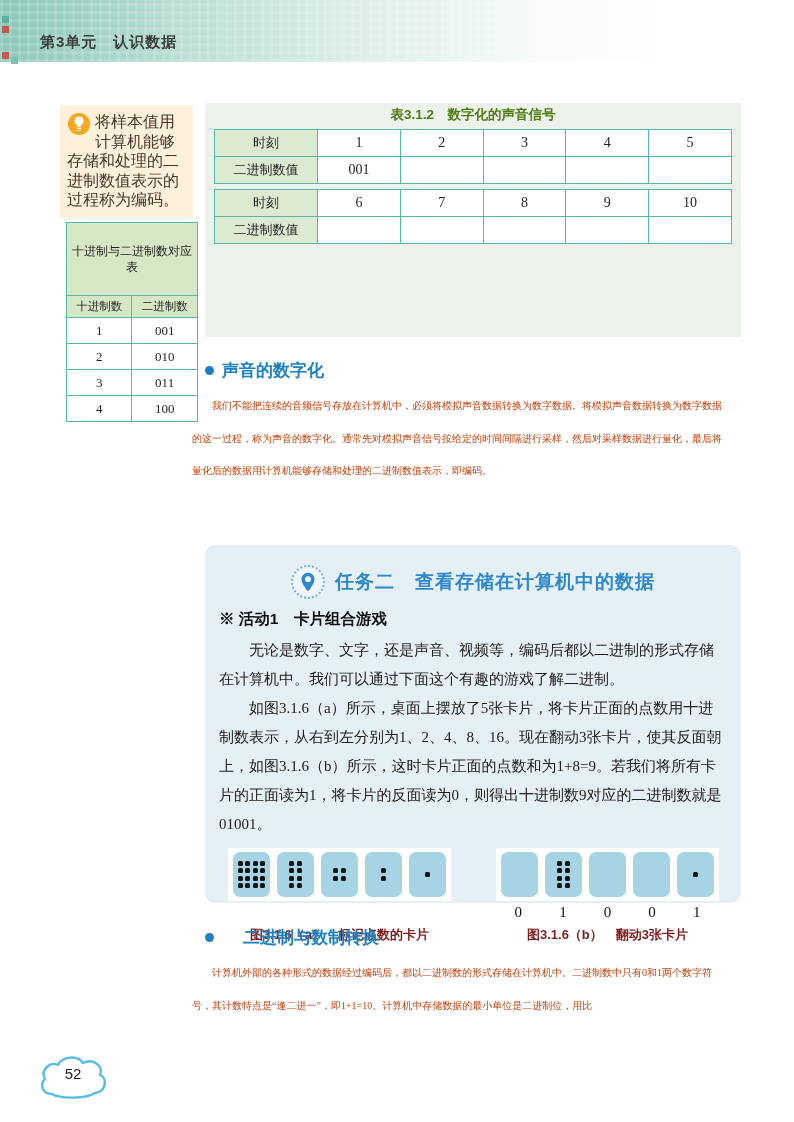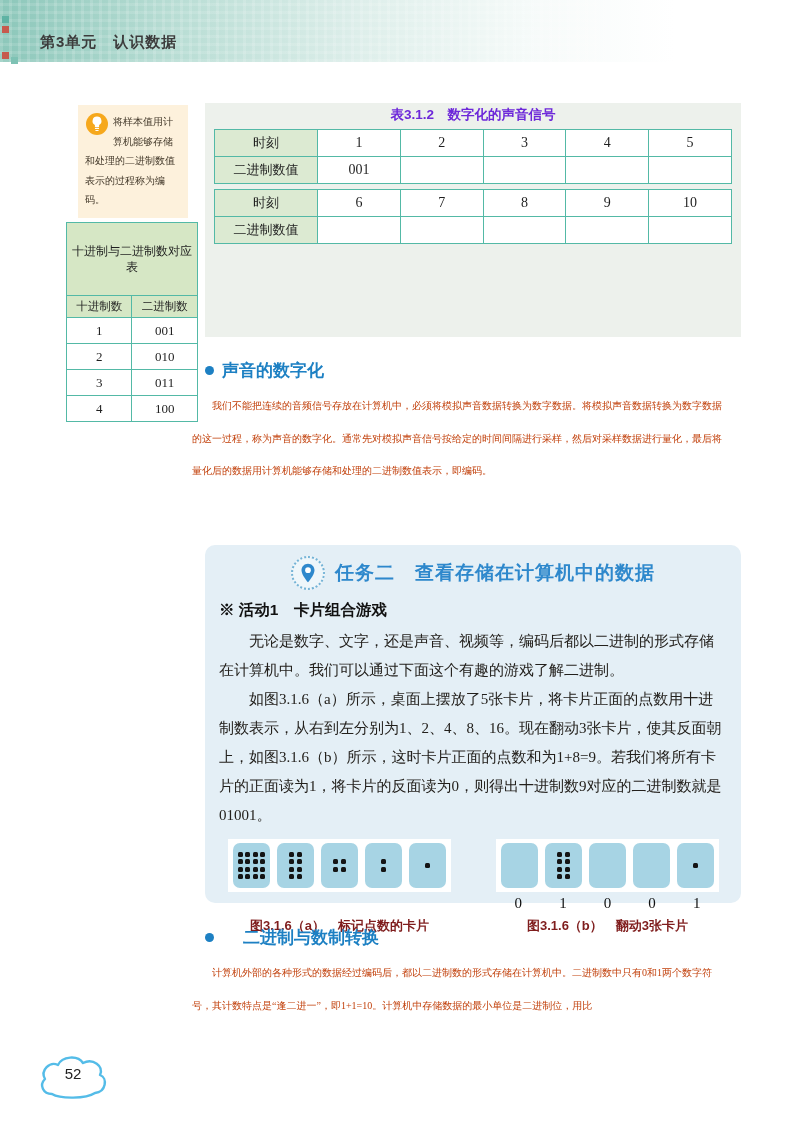--- a/index.html
+++ b/index.html
@@ -20,23 +20,23 @@
   }
   .header-band .deco-sq { position: absolute; width: 7px; height: 7px; }
   .unit-title {
     position: absolute; top: 33px; left: 40px;
     font-family: "Liberation Sans", sans-serif; font-weight: bold;
     font-size: 15px; color: #3c3c3c; letter-spacing: 1px;
   }
 
   
   .side-note {
-    position: absolute; left: 78px; top: 105px; width: 110px;
+    position: absolute; left: 60px; top: 105px; width: 133px;
     background: #fdf1dc; padding: 7px 7px 8px 7px;
-    font-size: 10px; line-height: 19.5px; color: #43392a;
+    font-size: 16px; line-height: 19.5px; color: #43392a;
   }
   .bulb-wrap { float: left; width: 24px; height: 24px; margin: 0 4px 2px 0; }
   .side-table {
     position: absolute; left: 66px; top: 222px; width: 132px;
     border-collapse: collapse; background: #ffffff;
     font-size: 12px; text-align: center;
   }
   .side-table td { border: 1.6px solid #53b9a6; }
   .side-table .tbl-title {
     background: #d6e7c5; padding: 20px 2px; line-height: 16px; font-size: 12px;
@@ -48,21 +48,21 @@
   .intro-block {
     position: absolute; left: 205px; top: 103px; width: 536px; height: 234px;
     background: #edf1ec;
   }
   .intro-par {
     padding: 10px 13px 0 13px; text-indent: 2em;
     font-size: 15px; line-height: 29px; color: #23201c;
   }
   .tbl-caption {
     text-align: center; font-family: "Liberation Sans", sans-serif;
-    font-weight: bold; font-size: 13.5px; color: #6d28d9; margin-top: 3px;
+    font-weight: bold; font-size: 13.5px; color: #4d7c0f; margin-top: 3px;
   }
   .sound-table {
     width: 518px; margin: 5px auto 0 auto; border-collapse: collapse;
     background: #ffffff; text-align: center; table-layout: fixed;
   }
   .sound-table + .sound-table { margin-top: 5px; }
   .sound-table td { border: 1.7px solid #53b9a6; height: 27px; font-size: 14px; }
   .sound-table .rowhead { width: 103px; background: #dcead2; font-size: 13px; }
 
   .section-head {
@@ -79,21 +79,21 @@
     font-size: 10px; line-height: 32.5px; text-indent: 2em; color: #c2410c;
   }
 
   
   .task-box {
     position: absolute; left: 205px; top: 545px; width: 536px; height: 358px;
     background: #e4eff6; border-radius: 10px;
   }
   .task-title-row {
     display: flex; align-items: center; justify-content: center;
-    padding-top: 11px; gap: 10px;
+    padding-top: 20px; gap: 10px;
   }
   .pin-badge {
     width: 34px; height: 34px; border-radius: 50%;
     border: 2px dotted #74b3d6; display: flex; align-items: center; justify-content: center;
     background: #eef6fa;
   }
   .task-title {
     font-family: "Liberation Sans", sans-serif; font-weight: bold;
     font-size: 19px; color: #2e88cc; letter-spacing: 1px;
   }

